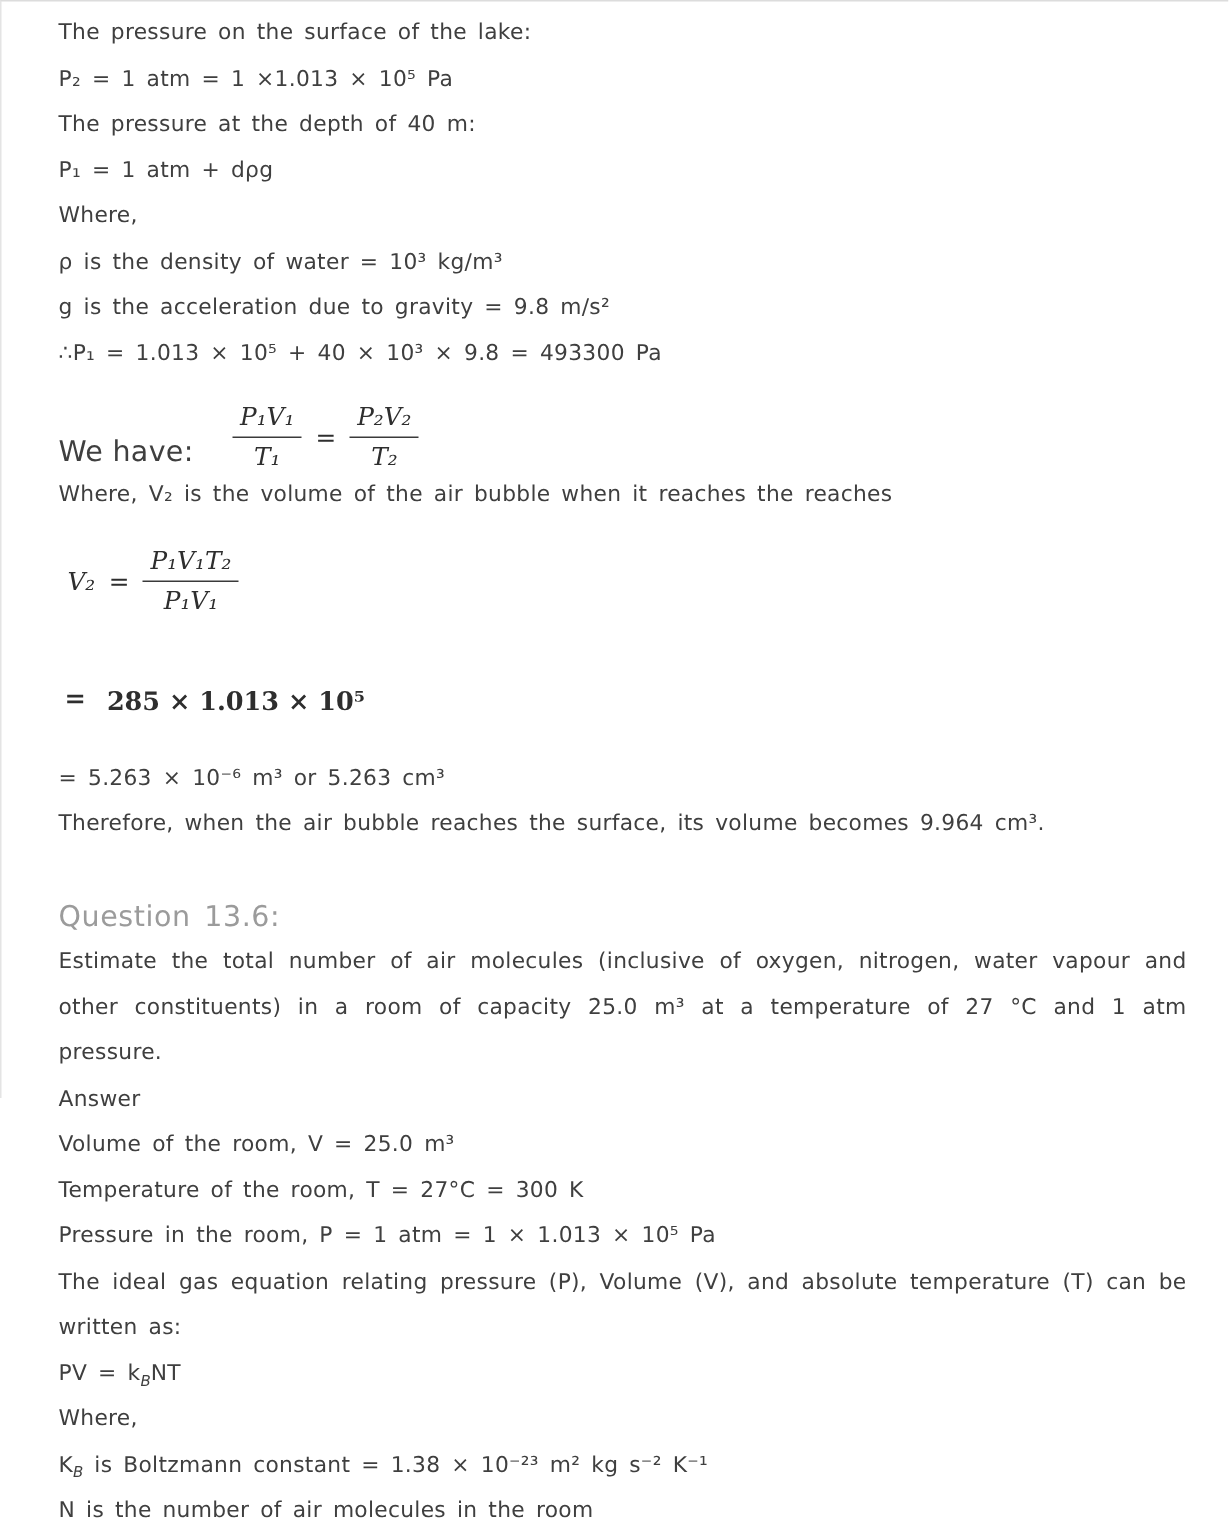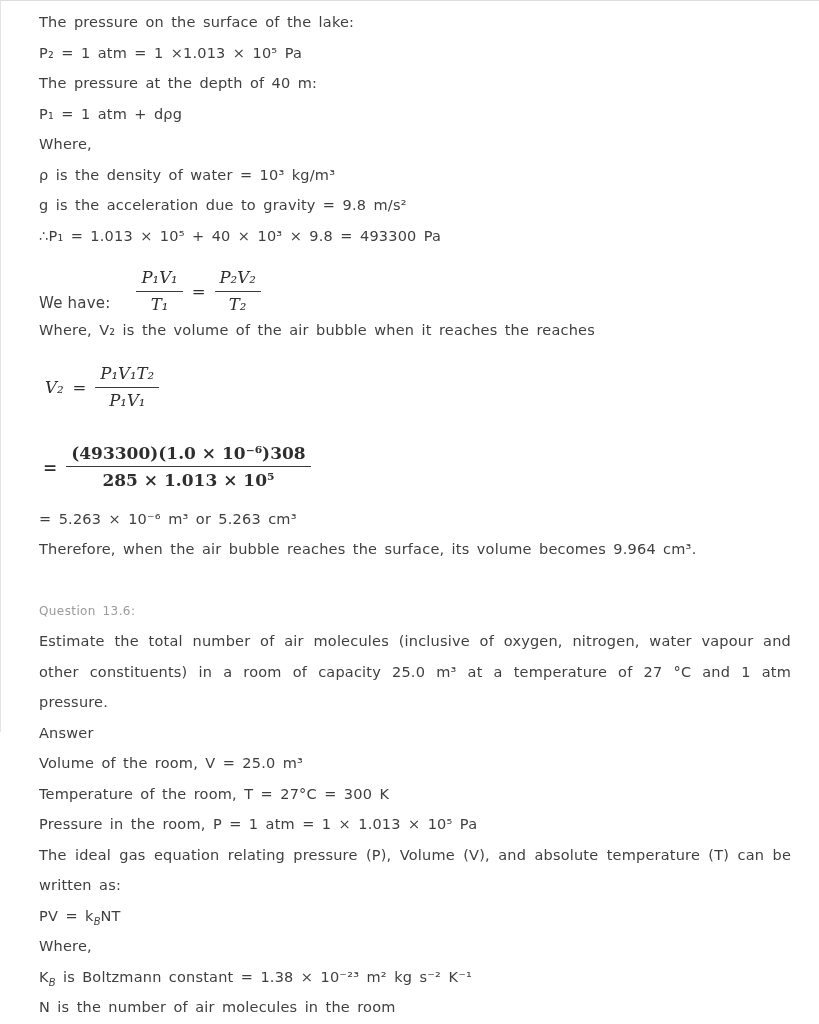--- a/index.html
+++ b/index.html
@@ -33,42 +33,42 @@
   .doc p { margin: 0; }
   .doc .it { }
   .doc sub {
     font-size: 10px;
     font-style: italic;
     line-height: 0;
     letter-spacing: 0;
   }
   .q-head {
     color: #9b9b9b;
-    font-size: 12px;
+    font-size: 19px;
     letter-spacing: 0.4px;
   }
   .justify { text-align: justify; }
   .spacer { width: 100%; }
 
   
   .eq {
     display: flex;
     align-items: flex-end;
     font-family: "DejaVu Serif", "Liberation Serif", serif;
     font-style: italic;
     color: #2e2e2e;
     line-height: normal;
     letter-spacing: 0;
     word-spacing: 0;
   }
   .eq .lead {
     font-family: "DejaVu Sans", "Liberation Sans", sans-serif;
     font-style: normal;
     color: #3f3f3f;
-    font-size: 15px;
+    font-size: 19px;
     letter-spacing: 0.2px;
     margin-right: 26px;
     padding-bottom: 3px;
   }
   .eq .math {
     display: flex;
     align-items: center;
     gap: 9px;
     font-size: 16.5px;
   }
@@ -133,21 +133,20 @@
           <span class="frac">
             <span class="num">P₁V₁T₂</span>
             <span class="den">P₁V₁</span>
           </span>
         </span>
       </div>
       <div class="eq eq-big">
         <span class="math">
           <span class="mo up">=</span>
           <span class="frac up">
-            <span class="num">(493300)(1.0 × 10⁻⁶)308</span>
             <span class="den">285 × 1.013 × 10⁵</span>
           </span>
         </span>
       </div>
       <p>= 5.263 × 10⁻⁶ m³ or 5.263 cm³</p>
       <p>Therefore, when the air bubble reaches the surface, its volume becomes 9.964 cm³.</p>
       <div class="spacer" style="height: 31px;"></div>
       <p class="q-head">Question 13.6:</p>
       <p class="justify">Estimate the total number of air molecules (inclusive of oxygen, nitrogen, water vapour and other constituents) in a room of capacity 25.0 m³ at a temperature of 27 °C and 1 atm pressure.</p>
       <p>Answer</p>

